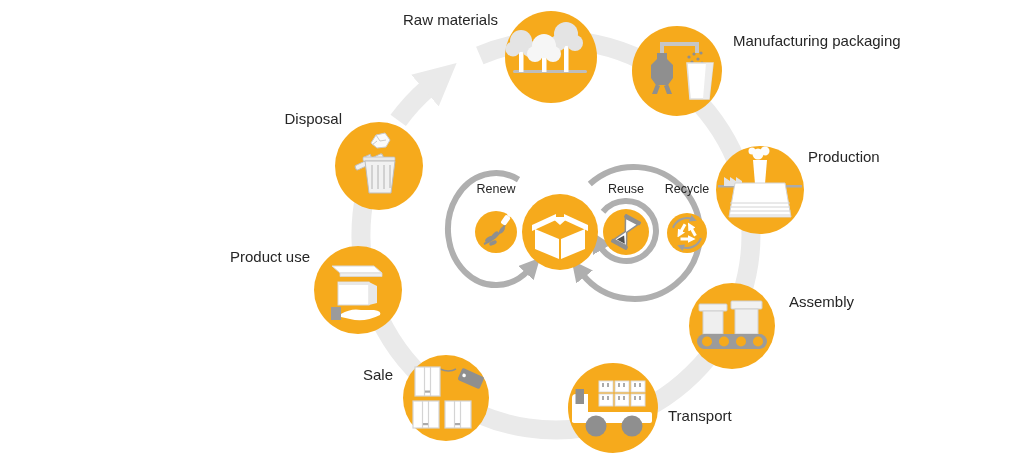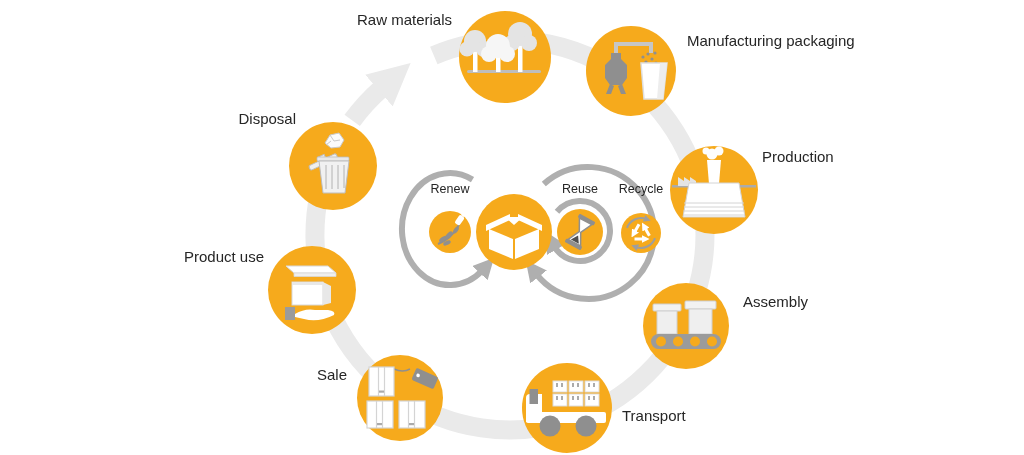--- a/index.html
+++ b/index.html
@@ -1,17 +1,17 @@
 <!DOCTYPE html>
 <html style="--accent: #F6AA1C; --ring: #EAEAEA; --swirl: #AFAFAF; --icon-dark: #8F8F8F; --icon-light: #E4E4E4; --text: #262626;"><head>
 <meta charset="utf-8">
 <style>
   html,body{margin:0;padding:0;background:#fff;}
   .canvas{position:relative;width:871px;height:455px;background:#fff;overflow:hidden;
-          font-family:"Liberation Sans",sans-serif;}
+          font-family:"Liberation Sans",sans-serif;padding-left:46px;}
   svg{display:block;}
   .f-acc{fill:var(--accent);}
   .f-dk{fill:var(--icon-dark);}
   .f-lt{fill:var(--icon-light);}
   .f-w{fill:#ffffff;}
   .s-ring{stroke:var(--ring);fill:none;}
   .s-sw{stroke:var(--swirl);fill:none;}
   .mk-ring{fill:var(--ring);}
   .mk-sw{fill:var(--swirl);}
   .lbl{font-size:15px;fill:var(--text);}

